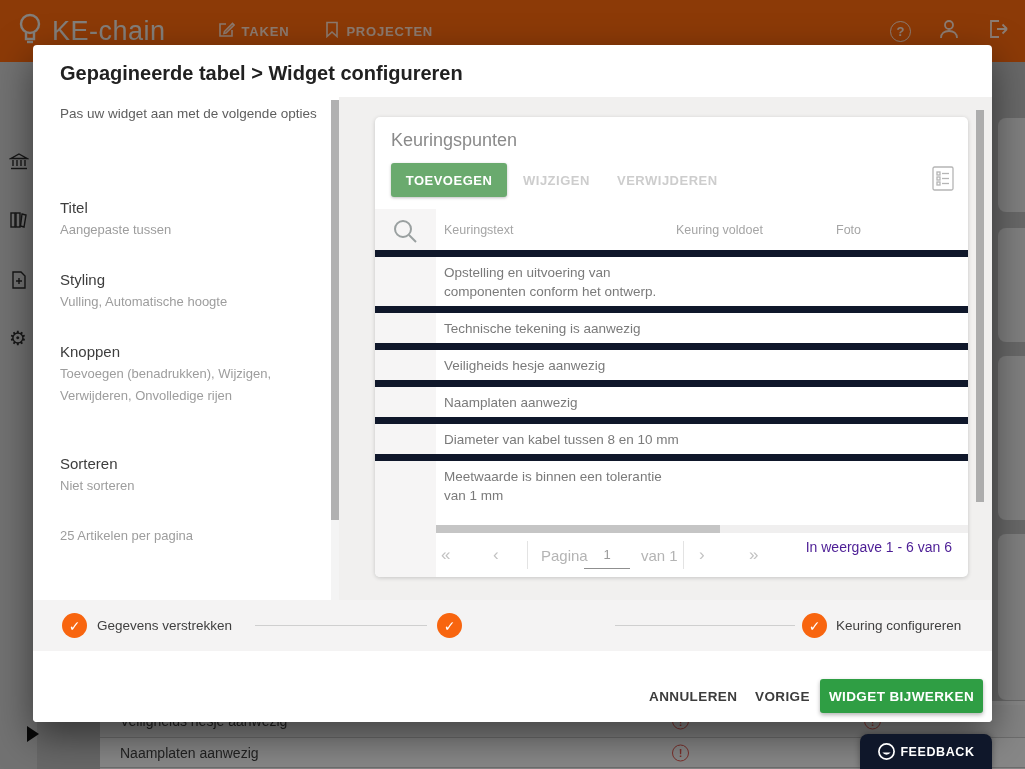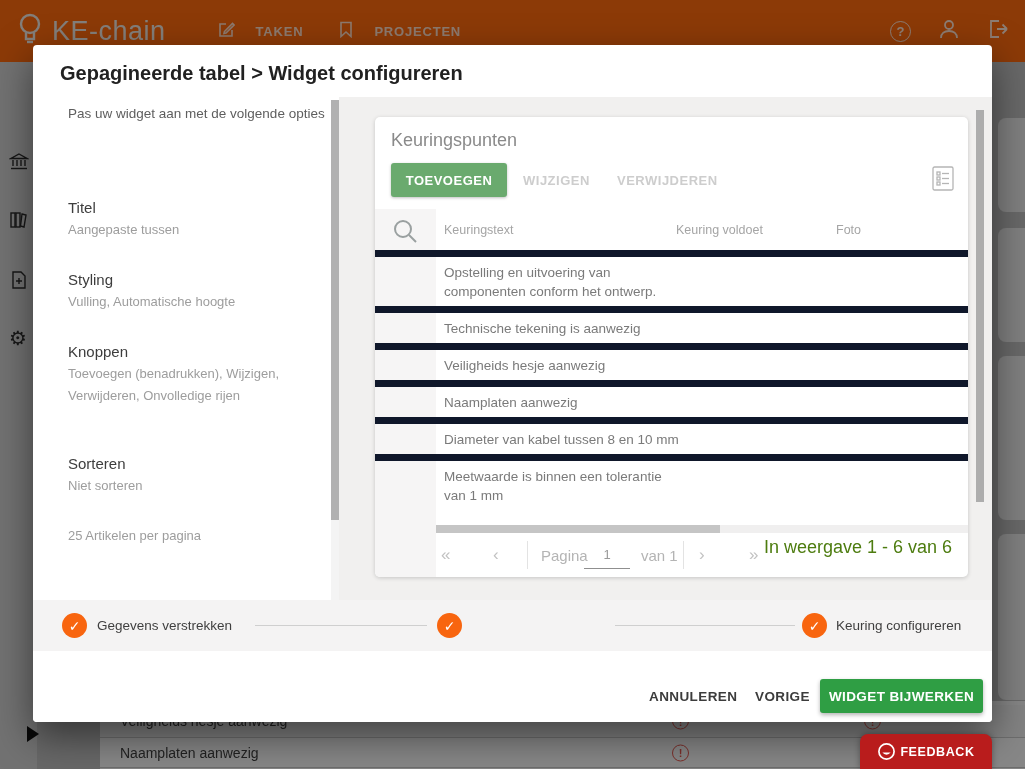--- a/index.html
+++ b/index.html
@@ -4,37 +4,37 @@
 <style>
   html,body{margin:0;padding:0;background:#2b2b2b;}
   *{box-sizing:border-box;font-family:"Liberation Sans","DejaVu Sans",sans-serif;}
   .screen{position:relative;width:1025px;height:769px;overflow:hidden;background:#bdbdbd;}
 
   
   .app-header{position:absolute;left:0;top:0;width:1025px;height:62px;background:#ff6a0e;display:flex;align-items:center;}
   .logo{display:flex;align-items:center;gap:8px;margin-left:16px;color:#efe7e0;}
   .logo-text{font-size:27px;letter-spacing:.5px;}
   .hnav{display:flex;align-items:center;gap:36px;margin-left:52px;}
-  .hnav-item{display:flex;align-items:center;gap:21px;color:rgba(255,255,255,.78);font-size:13px;font-weight:bold;letter-spacing:.8px;}
+  .hnav-item{display:flex;align-items:center;gap:7px;color:rgba(255,255,255,.78);font-size:13px;font-weight:bold;letter-spacing:.8px;}
   .hright{position:absolute;right:16px;top:0;height:62px;display:flex;align-items:center;gap:26px;color:rgba(255,255,255,.82);}
   .app-sidebar{position:absolute;left:0;top:62px;width:37px;height:707px;background:#cfcfcf;}
   .app-sidebar svg,.app-sidebar .gear{position:absolute;left:9px;color:#2a2a2a;}
   .gear{font-size:20px;line-height:20px;}
   .expand-tri{position:absolute;left:27px;top:726px;width:0;height:0;border-left:12px solid #111;border-top:8px solid transparent;border-bottom:8px solid transparent;}
   .bg-card{position:absolute;left:998px;width:60px;background:#e7e7e7;border-radius:8px;}
   .bg-table{position:absolute;left:100px;right:0;top:700px;height:69px;background:#f2f2f2;border-top:1px solid #bdbdbd;}
   .bg-row{position:absolute;left:0;right:0;display:flex;align-items:center;padding-left:20px;font-size:14px;color:#3f3f3f;border-bottom:1px solid #c6c6c6;}
   .warn{position:absolute;width:17px;height:17px;border:1.6px solid #e2574e;border-radius:50%;color:#e2574e;font-size:11px;font-weight:bold;display:flex;align-items:center;justify-content:center;top:50%;transform:translateY(-50%);}
 
   .overlay{position:absolute;inset:0;background:rgba(0,0,0,.45);}
 
   
   .modal{position:absolute;left:33px;top:45px;width:959px;height:677px;background:#fff;border-radius:4px;box-shadow:0 14px 38px rgba(0,0,0,.5);}
   .modal-title{position:absolute;left:27px;top:17px;font-size:20px;font-weight:600;color:#212121;}
-  .left-panel{position:absolute;left:8px;top:52px;width:292px;height:503px;background:#fff;padding-left:28px;}
+  .left-panel{position:absolute;left:0;top:52px;width:292px;height:503px;background:#fff;padding-left:28px;}
   .panel-desc{position:absolute;left:27px;top:7px;width:275px;font-size:13.5px;line-height:19px;color:#5e5e5e;}
   .opt{position:absolute;left:27px;width:272px;cursor:pointer;}
   .opt-title{font-size:15px;color:#3d3d3d;line-height:22px;}
   .opt-sub{font-size:13px;color:#9d9d9d;line-height:21.5px;}
   .lp-scroll{position:absolute;left:298px;top:55px;width:8px;height:500px;background:#f4f4f4;}
   .lp-thumb{position:absolute;left:0;top:0;width:8px;height:420px;background:#b1b1b1;}
 
   .preview{position:absolute;left:306px;top:52px;width:653px;height:503px;background:#f1f0ef;}
   .pv-scroll{position:absolute;right:8px;top:10px;width:8px;height:486px;background:#f1f0ef;}
   .pv-thumb{position:absolute;left:0;top:3px;width:8px;height:392px;background:#adadad;}
@@ -53,32 +53,32 @@
   .trow{border-top:7px solid #0f172a;padding:5.5px 0 5.5px 69px;}
   .trow-text{width:235px;font-size:13.5px;line-height:19px;color:#7a7a7a;}
   .hscroll{position:absolute;left:61px;right:0;top:408px;height:8px;background:#f0efef;}
   .hthumb{position:absolute;left:0;top:0;width:284px;height:8px;background:#c5c5c5;}
 
   .pager{position:absolute;left:0;top:416px;right:0;height:44px;border-radius:0 0 5px 0;}
   .pg{position:absolute;top:0;height:44px;display:flex;align-items:center;color:#c2c2c2;font-size:17px;}
   .pg-lab{font-size:15px;color:#b4b4b4;}
   .pg-sep{position:absolute;top:8px;height:28px;width:1px;background:#e3e3e3;}
   .pg-input{position:absolute;left:209px;top:8px;width:46px;height:28px;border:none;border-bottom:1px solid #8f8f8f;background:transparent;text-align:center;font-size:13px;color:#9a9a9a;}
-  .pg-sum{position:absolute;right:16px;top:0;height:28px;display:flex;align-items:center;font-size:18px;color:#4d7c0f;}
+  .pg-sum{position:absolute;right:16px;top:0;height:28px;display:flex;align-items:center;font-size:14px;color:#4c1d95;}
 
   .stepper{position:absolute;left:0;top:555px;width:959px;height:51px;background:#f4f3f3;}
   .step-circle{position:absolute;top:13px;width:25px;height:25px;border-radius:50%;background:#f8650f;color:#fff;font-size:14px;font-weight:bold;display:flex;align-items:center;justify-content:center;}
   .step-label{position:absolute;top:0;height:51px;display:flex;align-items:center;font-size:13.5px;font-weight:500;color:#3f3f3f;}
   .step-line{position:absolute;top:25px;height:1px;background:#cfcfcf;}
 
   .modal-footer{position:absolute;left:0;top:606px;width:959px;height:71px;background:#fff;border-radius:0 0 4px 4px;}
   .btn-text{position:absolute;top:28px;height:34px;border:none;background:transparent;font-size:13.5px;font-weight:bold;letter-spacing:.4px;color:#3c3c3c;cursor:pointer;}
   .btn-submit{position:absolute;left:787px;top:28px;width:163px;height:34px;background:#2f9e44;border:none;border-radius:3px;color:#fff;font-size:13.5px;font-weight:bold;letter-spacing:.4px;box-shadow:0 2px 4px rgba(0,0,0,.3);cursor:pointer;}
 
-  .feedback{position:absolute;left:860px;top:734px;width:132px;height:35px;background:#b91c1c;border:none;border-radius:8px 8px 0 0;display:flex;align-items:center;justify-content:center;gap:4px;color:#fff;font-size:12.5px;font-weight:bold;letter-spacing:.6px;box-shadow:0 0 6px rgba(0,0,0,.35);cursor:pointer;}
+  .feedback{position:absolute;left:860px;top:734px;width:132px;height:35px;background:#0f172a;border:none;border-radius:8px 8px 0 0;display:flex;align-items:center;justify-content:center;gap:4px;color:#fff;font-size:12.5px;font-weight:bold;letter-spacing:.6px;box-shadow:0 0 6px rgba(0,0,0,.35);cursor:pointer;}
 </style>
 </head>
 <body>
 
 <div class="screen">
 
   <div>
     <div class="app-header">
       <div class="logo">
         <span>

